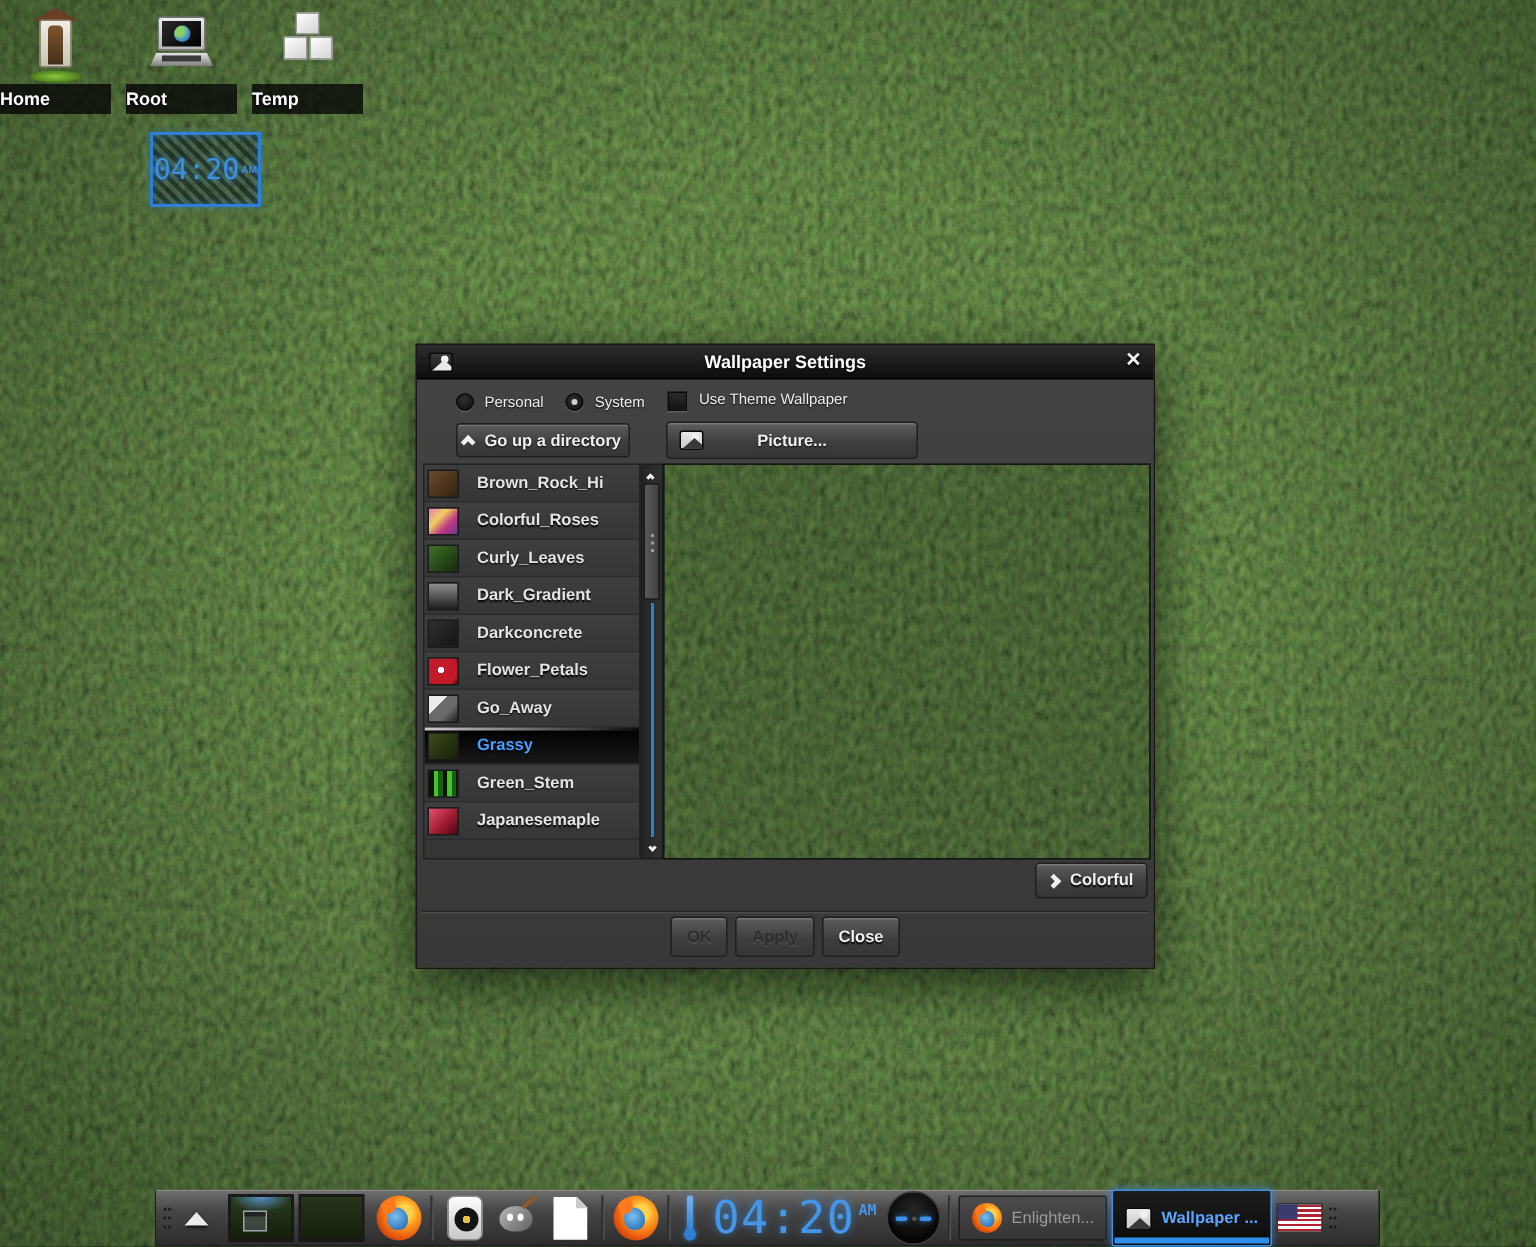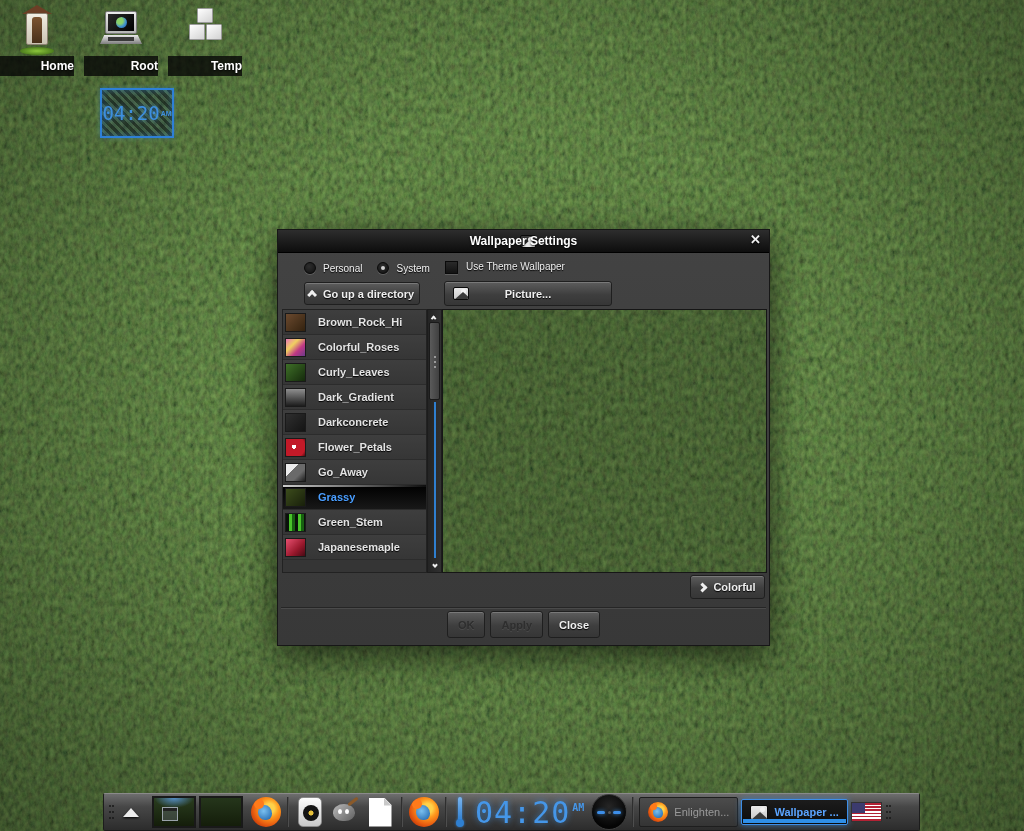--- a/index.html
+++ b/index.html
@@ -7,21 +7,21 @@
               font-family:"Liberation Sans", sans-serif; }
   .stage { position:absolute; inset:0; width:1024px; height:831px; }
 
   
   .bg-svg { position:absolute; inset:0; z-index:0; }
   .vignette { position:absolute; inset:0; z-index:1; pointer-events:none;
     background:radial-gradient(ellipse at 50% 45%, rgba(0,0,0,0) 40%, rgba(0,0,0,.35) 100%); }
 
   
   .desk-icons { position:absolute; left:0; top:0; z-index:2; }
-  .icon-cell { position:absolute; width:74px; text-align:right; }
+  .icon-cell { position:absolute; width:74px; text-align:left; }
   .icon-art { position:relative; height:50px; margin-bottom:3px; }
   .icon-label { display:block; background:rgba(6,6,6,.8); color:#fff; font-size:12px;
     font-weight:bold; line-height:20px; height:20px; text-shadow:0 1px 2px #000; }
 
   
   .outhouse { position:absolute; left:22px; top:2px; width:30px; height:48px; }
   .outhouse .roof { position:absolute; left:0; top:0; width:0; height:0;
     border-left:15px solid transparent; border-right:15px solid transparent;
     border-bottom:9px solid #6b3f26; }
   .outhouse .bodyy { position:absolute; left:4px; top:8px; width:22px; height:32px;
@@ -60,21 +60,21 @@
     text-shadow:0 0 4px rgba(61,143,224,.8); }
   .clock-gadget .m { color:#3d8fe0; font-size:7px; font-weight:bold; vertical-align:top;
     margin-left:1px; }
 
   
   .dialog { position:absolute; left:277px; top:229px; width:493px; height:417px; z-index:3;
     background:linear-gradient(#434343,#383838); border:1px solid #171717;
     box-shadow:0 10px 34px rgba(0,0,0,.65); }
   .titlebar { position:absolute; left:0; top:0; right:0; height:23px;
     background:linear-gradient(#2d2d2d,#0d0d0d); border-bottom:1px solid #000;
-    display:flex; align-items:center;justify-content:center; }
+    display:flex; align-items:center; }
   .title-text { position:absolute; left:0; right:0; text-align:center; color:#fff;
     font-size:12px; font-weight:bold; text-shadow:0 1px 2px #000; }
   .close-x { position:absolute; right:8px; top:2px; color:#f0f0f0; font-size:13px;
     font-weight:bold; cursor:pointer; text-shadow:0 1px 2px #000; }
 
   .img-icon { display:inline-block; width:16px; height:13px; position:relative;
     background:linear-gradient(#3a3a3a,#181818); border:1px solid #0a0a0a; border-radius:2px;
     overflow:hidden; flex:0 0 auto; }
   .img-icon::before { content:""; position:absolute; right:2px; top:1px; width:5px; height:5px;
     border-radius:50%; background:#f2f2f2; }
@@ -234,21 +234,21 @@
   .analog .dash { position:absolute; top:16px; width:8px; height:3px; border-radius:2px;
     background:#3d8ee8; box-shadow:0 0 4px rgba(61,143,224,.9); }
   .analog .dash.l { left:5px; } .analog .dash.r { right:5px; }
   .analog .dot { position:absolute; left:16px; top:16px; width:3px; height:3px; border-radius:50%;
     background:#555; }
 
   .task-btn { height:30px; display:flex; align-items:center; gap:6px; padding:0 8px;
     background:linear-gradient(#4c4c4c,#343434); border:1px solid #1e1e1e; border-radius:2px;
     cursor:pointer; flex:0 0 auto; }
   .task-btn .lbl { font-size:11px; color:#9a9a9a; }
-  .task-btn.active { height:26px; background:linear-gradient(#1c1c1c,#0c0c0c);
+  .task-btn.active { height:38px; background:linear-gradient(#1c1c1c,#0c0c0c);
     border:1px solid #3d8ee8; box-shadow:0 0 6px rgba(61,143,224,.7); position:relative;
     }
   .task-btn.active .lbl { color:#5aa4ff; font-weight:bold; }
   .task-btn.active::after { content:""; position:absolute; left:1px; right:1px; bottom:1px;
     height:4px; background:#2f8fe8; }
   .task-icon-img { width:18px; height:15px; }
 
   .flag { width:31px; height:20px; position:relative; flex:0 0 auto; border:1px solid #333;
     background:repeating-linear-gradient(180deg,#b22234 0 1.6px,#ffffff 1.6px 3.2px); }
   .flag::before { content:""; position:absolute; left:0; top:0; width:13px; height:10px;

